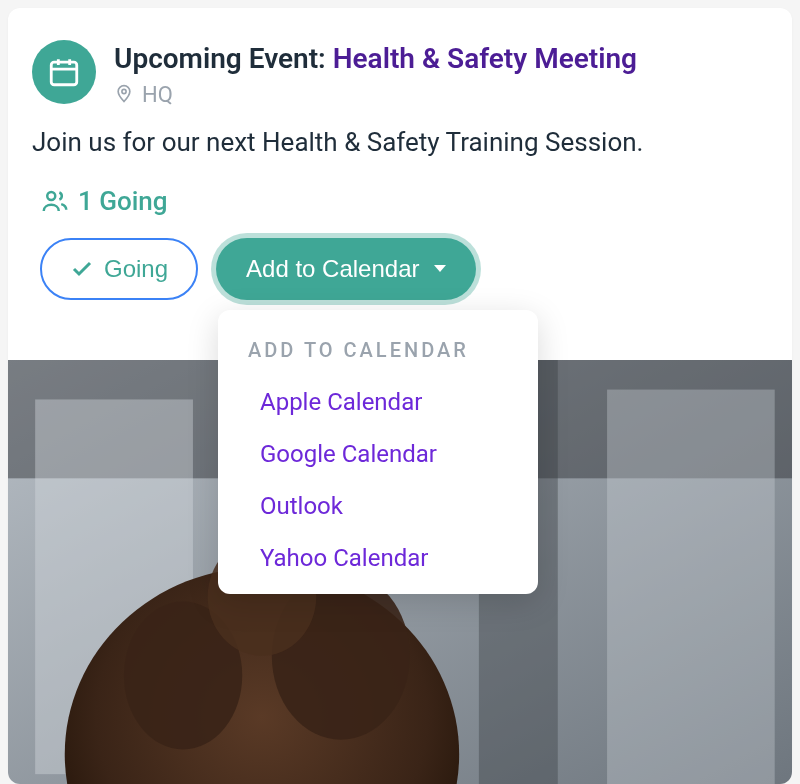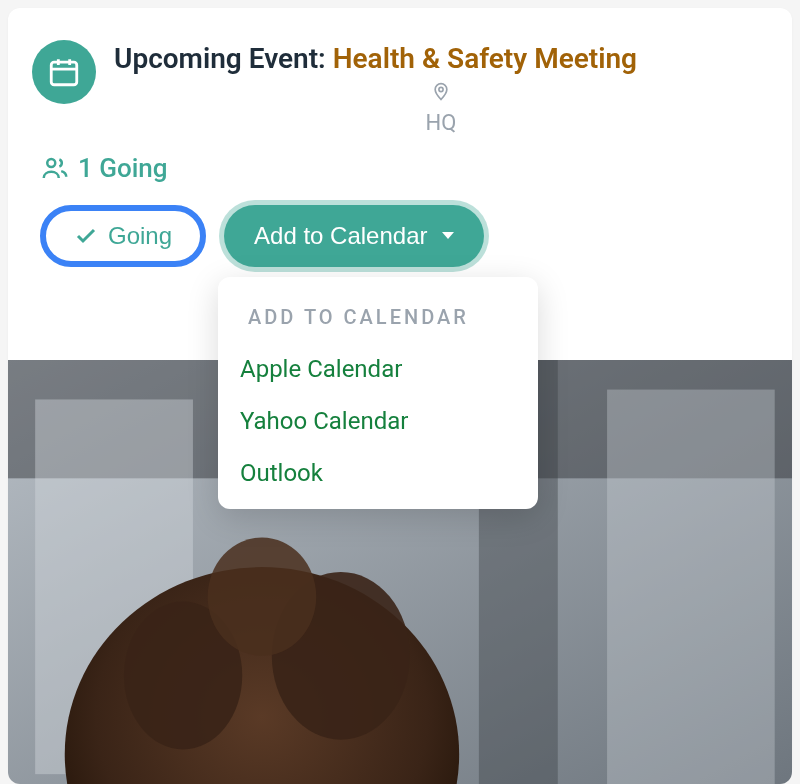--- a/index.html
+++ b/index.html
@@ -52,31 +52,30 @@
       padding-top: 2px;
     }
     .title-line {
       font-size: 28px;
       font-weight: 600;
       color: #1f2d3a;
       line-height: 1.2;
       margin-bottom: 6px;
     }
     .title-link {
-      color: #a16207;
+      color: #4c1d95;
       font-weight: 600;
     }
     .meta-line {
       display: flex;
       align-items: center;
       gap: 8px;
       color: #9aa3ad;
       font-size: 22px;
       margin-top: 4px;
-      flex-direction: column;
     }
     .meta-line svg {
       width: 20px;
       height: 20px;
       stroke: #9aa3ad;
       fill: none;
       stroke-width: 2;
       flex-shrink: 0;
     }
     .meta-dot {
@@ -121,21 +120,21 @@
       align-items: center;
       justify-content: center;
       gap: 10px;
       font-size: 24px;
       font-weight: 500;
       cursor: pointer;
       padding: 0 28px;
     }
     .btn-outline {
       background: #ffffff;
-      border: 6px solid #3b82f6;
+      border: 2px solid #3b82f6;
       color: #3fa796;
     }
     .btn-outline svg {
       width: 24px;
       height: 24px;
       stroke: #3fa796;
       fill: none;
       stroke-width: 3;
     }
     .btn-solid {
@@ -166,22 +165,22 @@
     }
     .dropdown-header {
       font-size: 20px;
       letter-spacing: 3px;
       color: #9aa3ad;
       font-weight: 500;
       padding: 6px 30px 14px 30px;
     }
     .dropdown-item {
       font-size: 24px;
-      color: #15803d;
-      padding: 12px 22px;
+      color: #6d28d9;
+      padding: 12px 42px;
       cursor: pointer;
     }
     .hero-image {
       position: absolute;
       left: 8px;
       right: 8px;
       top: 360px;
       bottom: 0;
       z-index: 1;
       overflow: hidden;
@@ -213,20 +212,21 @@
       <div class="meta-line">
         <svg viewBox="0 0 24 24">
           <path d="M12 21s-7-7.5-7-12a7 7 0 0 1 14 0c0 4.5-7 12-7 12z"></path>
           <circle cx="12" cy="9" r="2.5"></circle>
         </svg>
         <span>HQ</span>
       </div>
     </div>
   </div>
 
+  <div class="description">Join us for our next Health &amp; Safety Training Session.</div>
 
   <div class="going-line">
     <svg viewBox="0 0 24 24">
       <circle cx="9" cy="8" r="3.2"></circle>
       <path d="M3 20c0-3.2 2.8-5 6-5s6 1.8 6 5"></path>
       <path d="M15.5 5.2a3 3 0 0 1 0 5.6"></path>
       <path d="M17 14.5c2.2.6 4 2 4 4.5"></path>
     </svg>
     <span>1 Going</span>
   </div>
@@ -239,22 +239,23 @@
       <span>Going</span>
     </button>
     <button class="btn btn-solid">
       <span>Add to Calendar</span>
       <span class="caret"></span>
     </button>
 
     <div class="dropdown">
       <div class="dropdown-header">ADD TO CALENDAR</div>
       <div class="dropdown-item">Apple Calendar</div>
+      <div class="dropdown-item">Google Calendar</div>
+      <div class="dropdown-item">Outlook</div>
       <div class="dropdown-item">Yahoo Calendar</div>
-      <div class="dropdown-item">Outlook</div>
     </div>
   </div>
 
 </div>
 
 <div class="hero-image">
   <svg class="hero-svg" viewBox="0 0 800 430" preserveAspectRatio="xMidYMid slice">
     <defs>
       <linearGradient id="bg" x1="0" y1="0" x2="1" y2="1">
         <stop offset="0%" stop-color="#b8bfc6"></stop>

